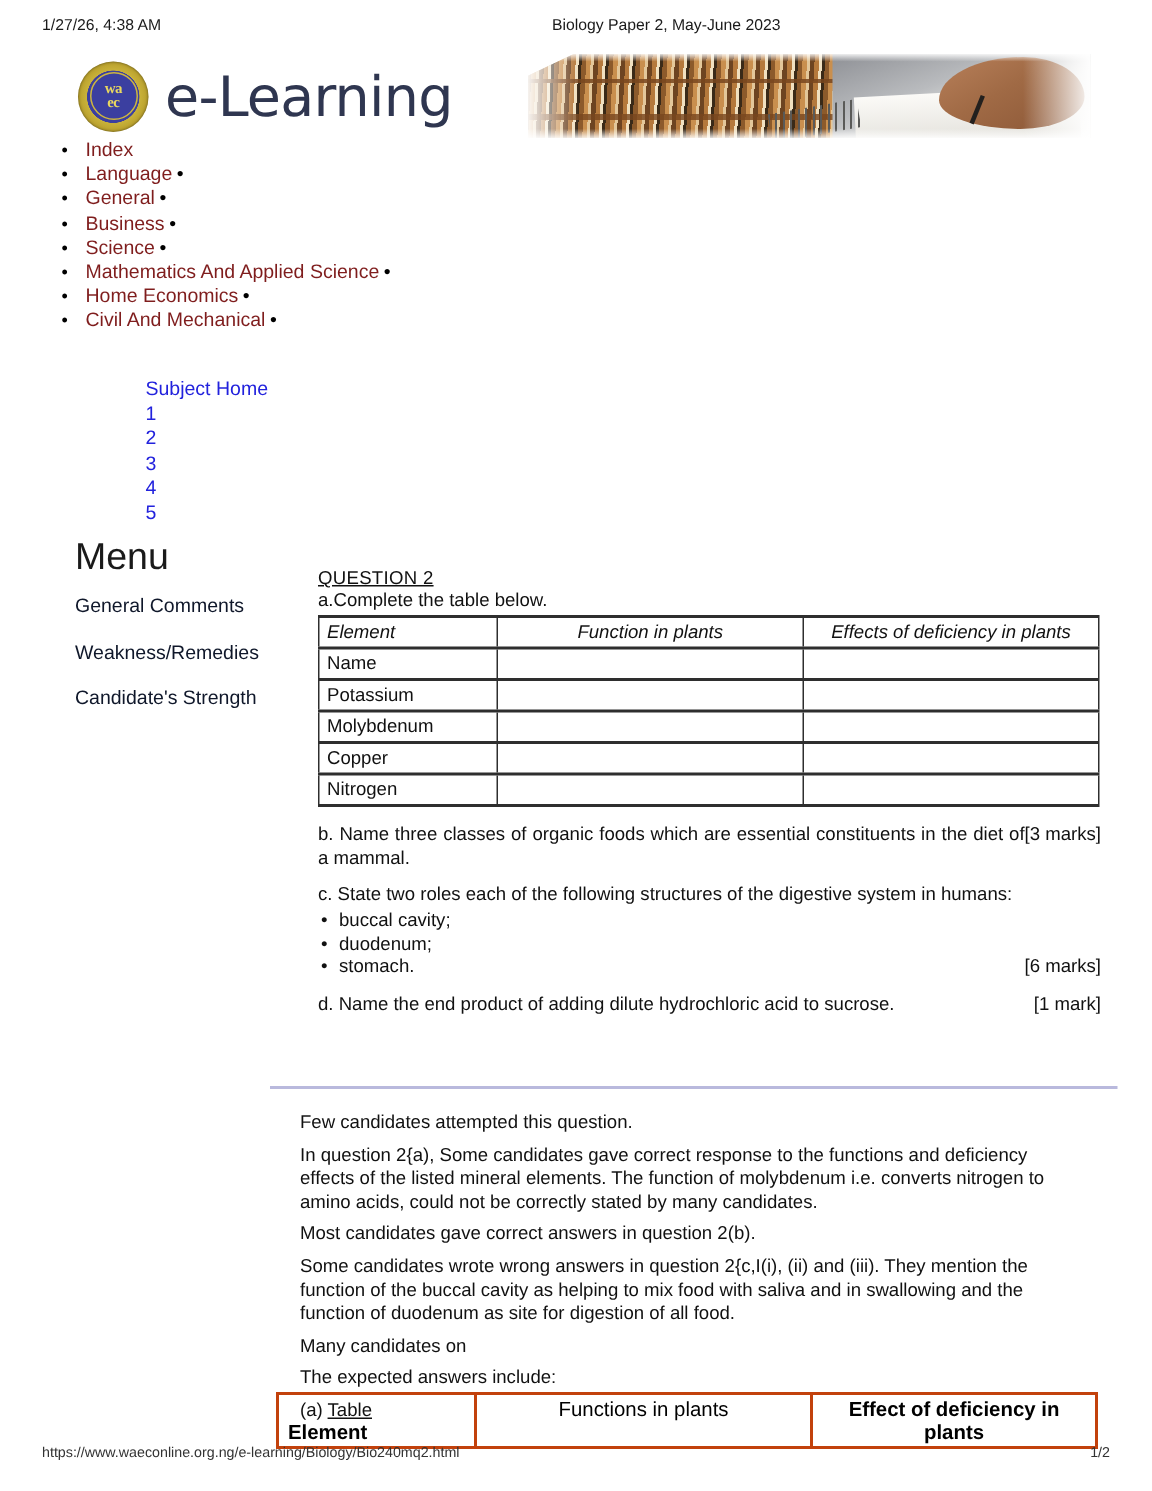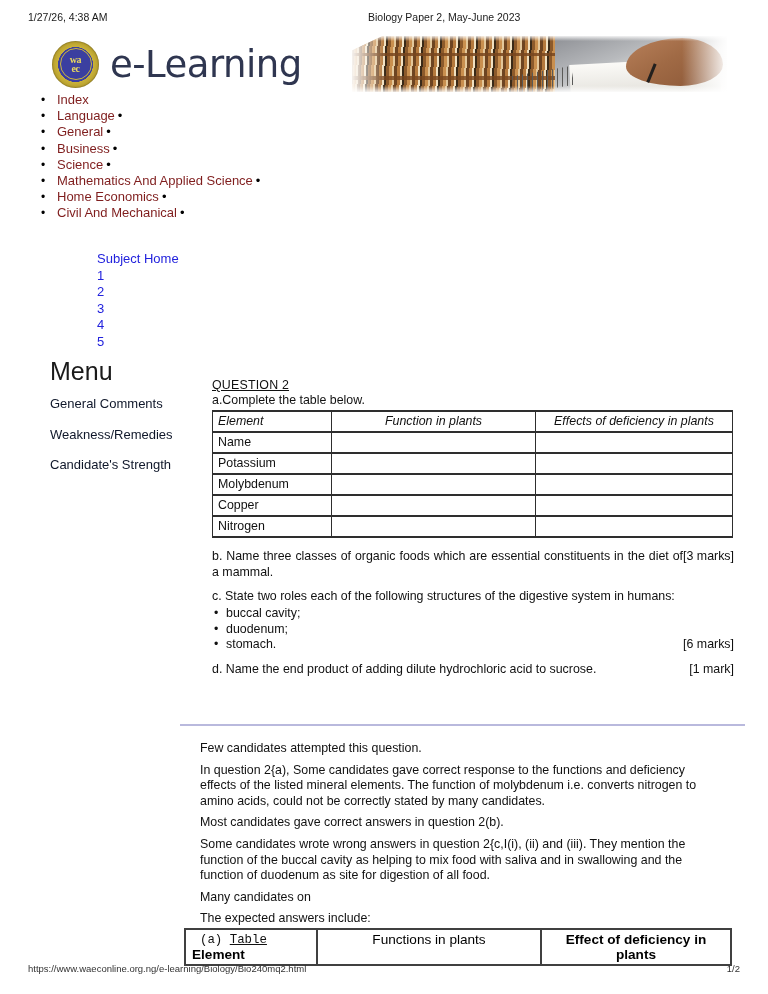--- a/index.html
+++ b/index.html
@@ -342,35 +342,35 @@
   .comments {
     position: absolute;
     left: 200px;
     top: 741px;
     width: 515px;
     font-size: 12.4px;
     line-height: 15.6px;
     color: #111;
   }
   .comments p { margin: 0 0 6px 0; }
-  .comments p:last-child { margin-bottom: 0; font-family: Liberation Mono, monospace; }
+  .comments p:last-child { margin-bottom: 0; }
   .u { text-decoration: underline; }
 
   
   table.atable {
     position: absolute;
     left: 184px;
     top: 928px;
     width: 548px;
     border-collapse: collapse;
     table-layout: fixed;
     font-size: 13.6px;
   }
   table.atable td {
-    border: 2px solid #404040;
+    border: 2px solid #c2410c;
     height: 29px;
     padding: 2px 6px;
   }
   table.atable .a1 { width: 118px; vertical-align: bottom; font-weight: bold; }
   table.atable .a2 { width: 210px; vertical-align: top; text-align: center; font-weight: normal; }
   table.atable .a3 { vertical-align: top; text-align: center; font-weight: bold; border-radius: 10px; }
 
   
   .print-footer {
     position: absolute;

